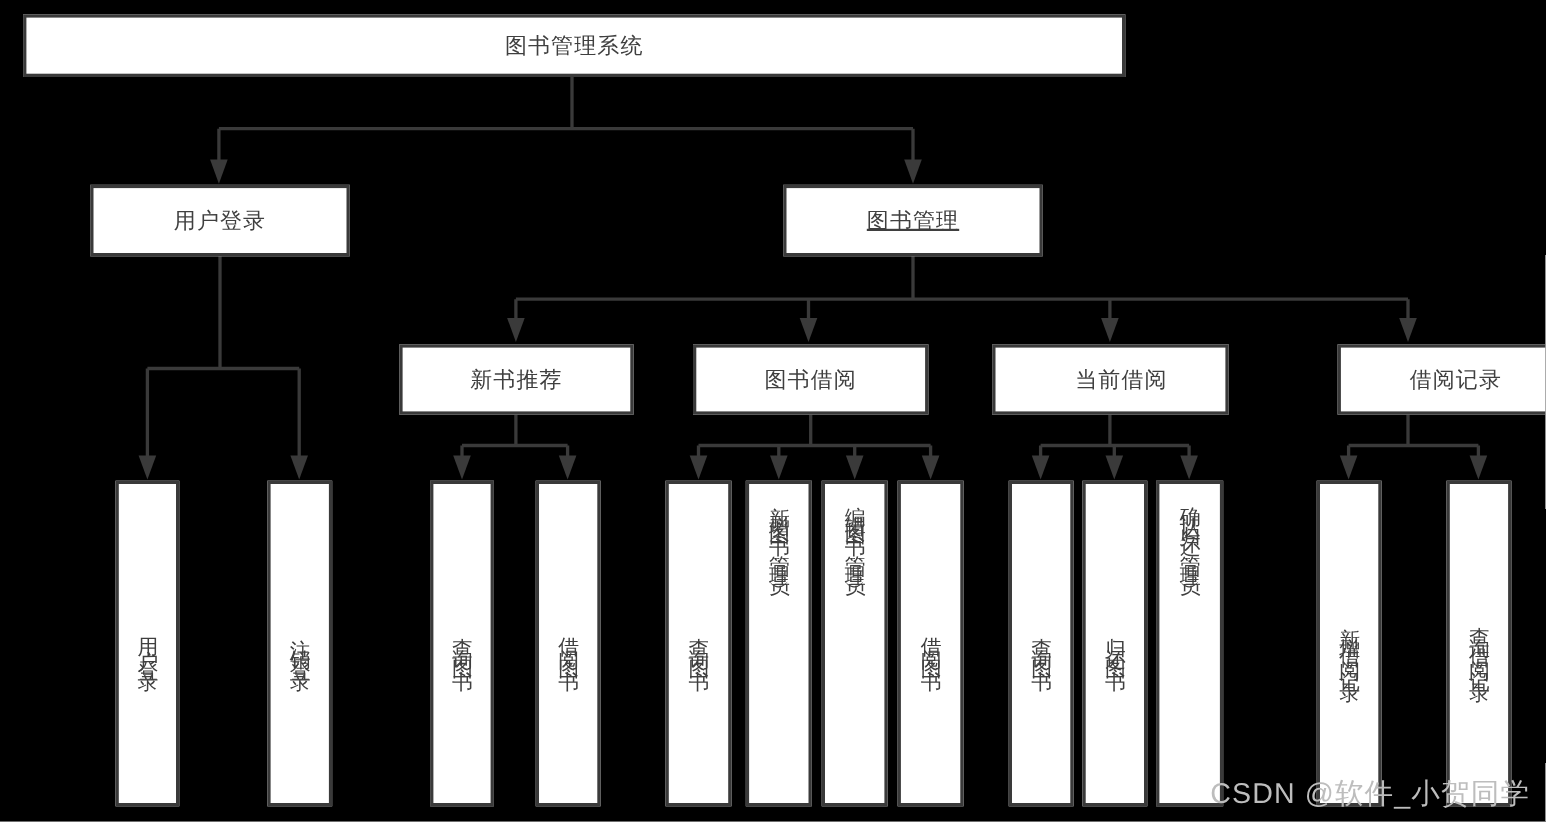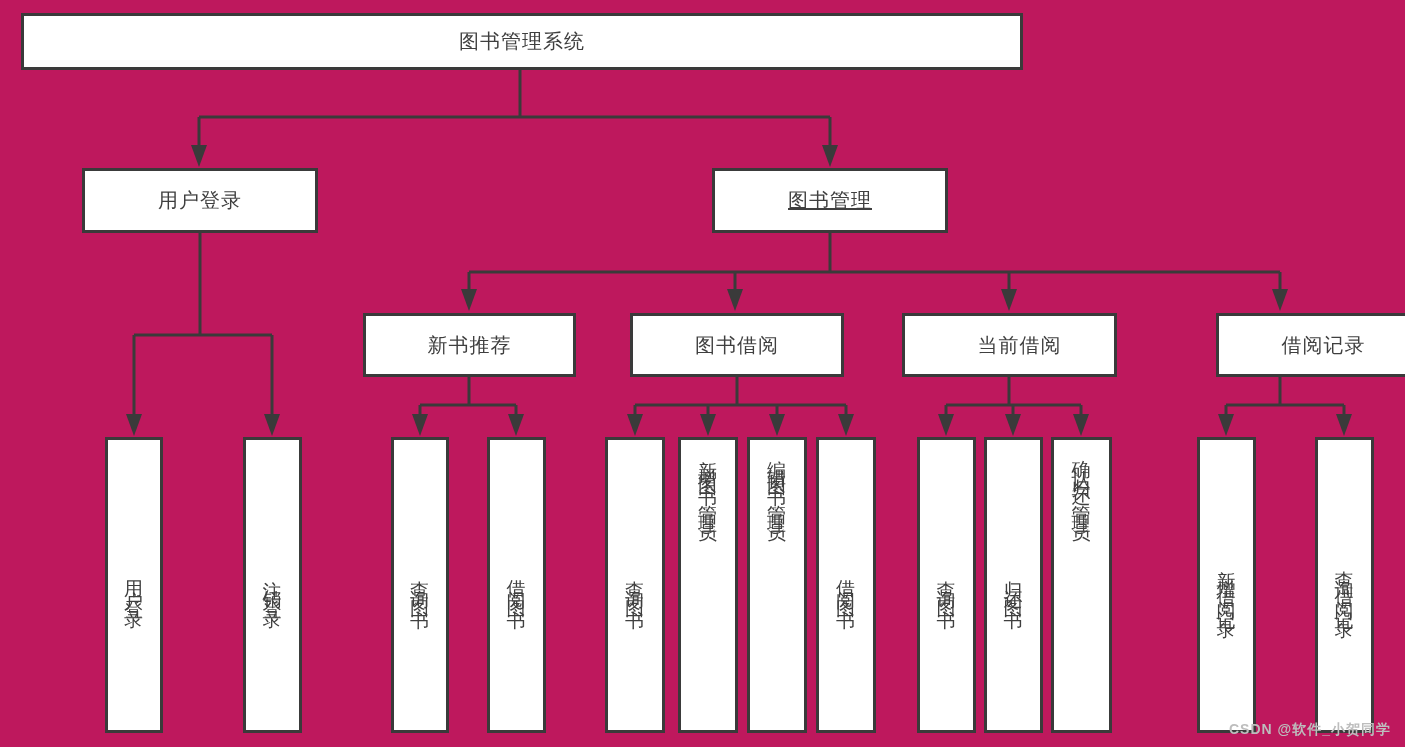--- a/index.html
+++ b/index.html
@@ -1,19 +1,19 @@
 <!DOCTYPE html>
 <html><head>
 <meta charset="utf-8">
 <style>
   html,body{margin:0;padding:0;background:#ffffff;}
   #canvas{
     position:relative;
     width:1405px;height:747px;
-    background:#be185d;
+    background:#000000;
     font-family:"Liberation Sans","DejaVu Sans",sans-serif;
     overflow:hidden;
   }
   #connectors{position:absolute;left:0;top:0;width:1405px;height:747px;}
   .box{
     position:absolute;
     box-sizing:border-box;
     background:#ffffff;
     border:3px solid #3a3a3a;
     color:#3f3f3f;
@@ -53,24 +53,23 @@
   #l-bb-edit{left:747px;width:60px;}
   #l-bb-borrow{left:816px;width:60px;}
   #l-cb-query{left:917px;width:59px;}
   #l-cb-return{left:984px;width:59px;}
   #l-cb-confirm{left:1051px;width:61px;}
   #l-br-add{left:1197px;width:59px;}
   #l-br-query{left:1315px;width:59px;}
   #watermark{
     position:absolute;
     right:14px;bottom:8px;
-    font-size:14px;
+    font-size:26px;
     color:#bdbdbd;
     letter-spacing:1px;
-    font-weight:bold;
   }
 </style>
 </head>
 <body>
 
 <div id="canvas">
 
   <svg id="connectors" viewBox="0 0 1405 747" xmlns="http://www.w3.org/2000/svg">
     <path fill="none" stroke="#3a3a3a" stroke-width="3" d="
       M520 70 V117

